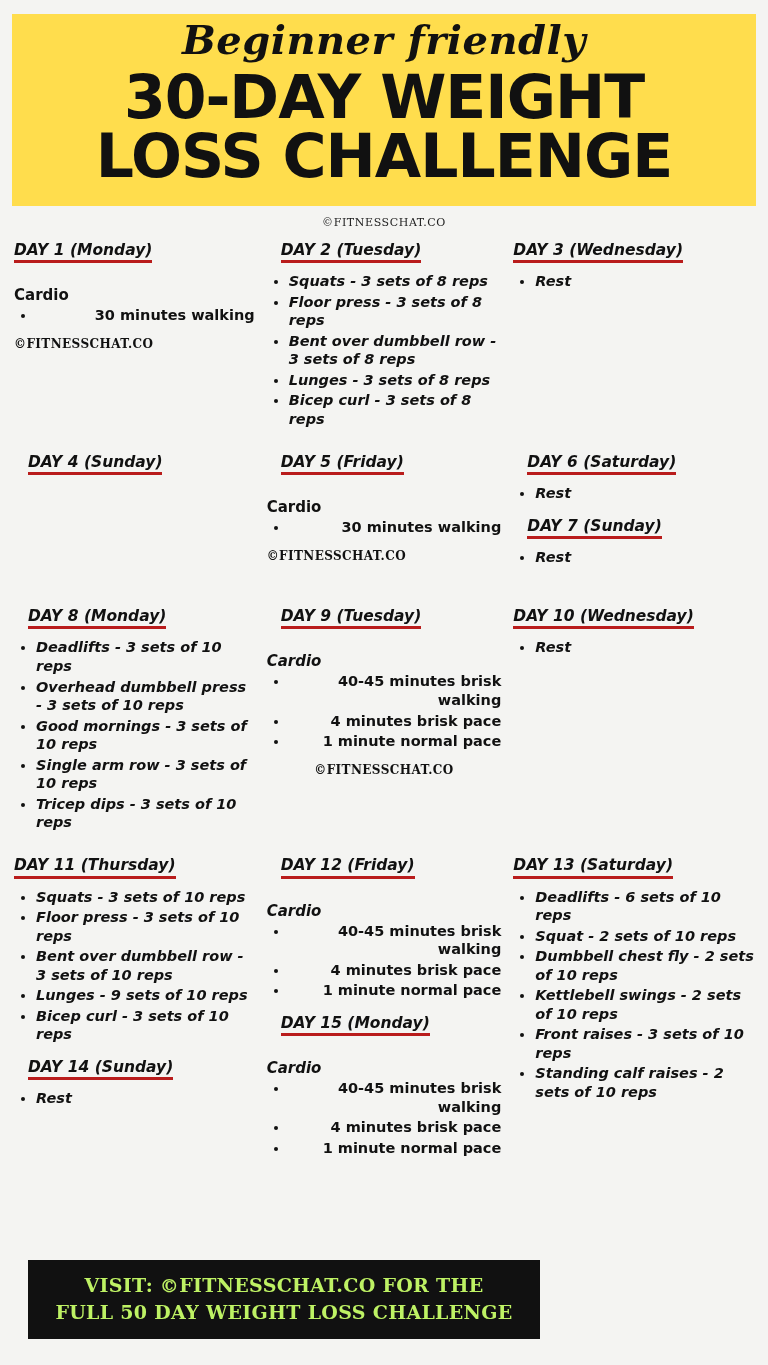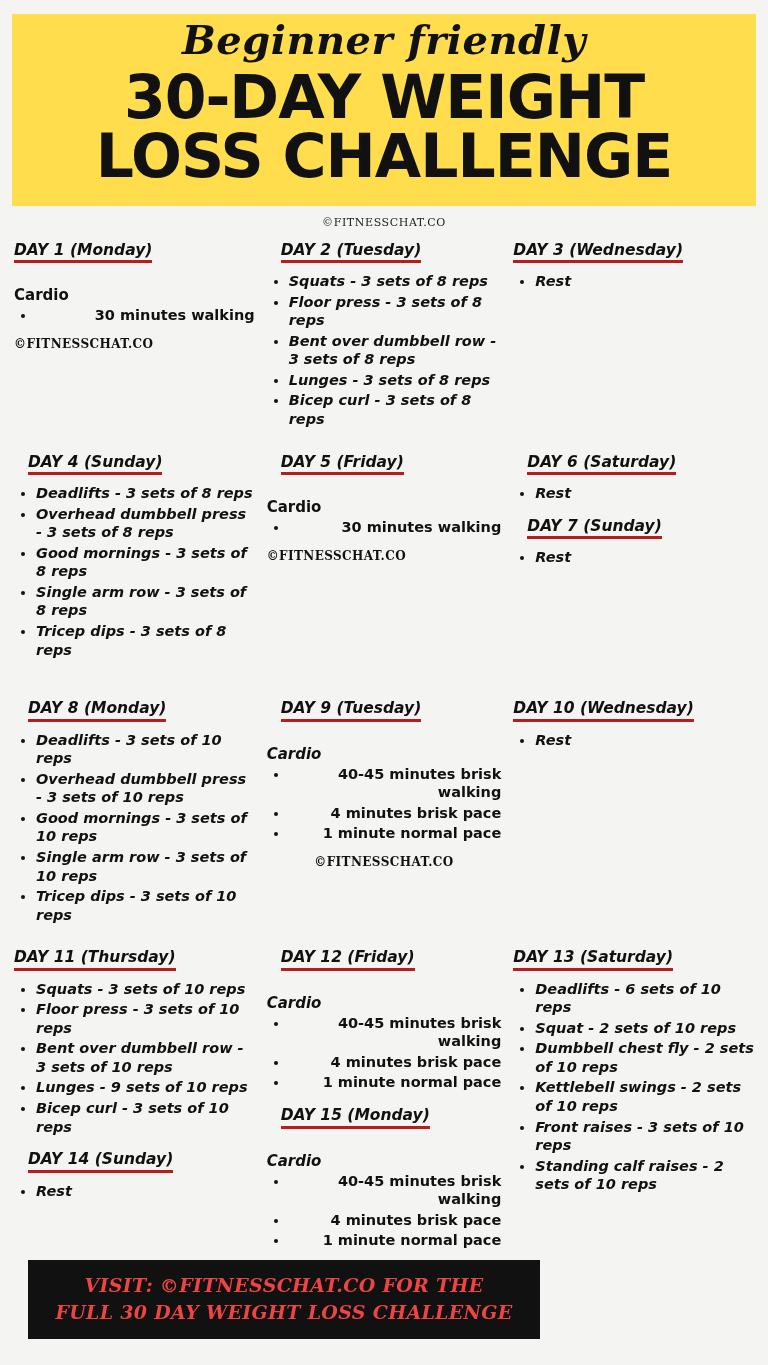--- a/index.html
+++ b/index.html
@@ -115,24 +115,23 @@
   }
   .mini-credit.center { text-align: center; }
 
   
   .footer {
     position: absolute;
     left: 28px;
     bottom: 26px;
     width: 512px;
     background: #111;
-    color: #ef4444;
+    color: #bef264;
     text-align: center;
     padding: 12px 10px;
-    font-style: italic;
   }
   .footer div {
     font-family: "DejaVu Serif", serif;
     font-weight: bold;
     font-size: 19px;
     line-height: 1.45;
     letter-spacing: 0.3px;
   }
 
   .spacer-sm { height: 10px; }
@@ -187,27 +186,20 @@
       </div>
     </div>
   </div>
 
   <div class="spacer-sm"></div>
 
   <div class="row">
     <div class="col c1">
       <div class="day-block">
         <div class="day-title center-ish">DAY 4 (Sunday)</div>
-        <ul class="items">
-          <li>Deadlifts - 3 sets of 8 reps</li>
-          <li>Overhead dumbbell press - 3 sets of 8 reps</li>
-          <li>Good mornings - 3 sets of 8 reps</li>
-          <li>Single arm row - 3 sets of 8 reps</li>
-          <li>Tricep dips - 3 sets of 8 reps</li>
-        </ul>
       </div>
     </div>
 
     <div class="col c2">
       <div class="day-block">
         <div class="day-title center-ish">DAY 5 (Friday)</div>
         <div class="subhead plain">Cardio</div>
         <ul class="items upright">
           <li>30 minutes walking</li>
         </ul>
@@ -325,14 +317,14 @@
           <li>Standing calf raises - 2 sets of 10 reps</li>
         </ul>
       </div>
     </div>
   </div>
 
 </div>
 
 <div class="footer">
   <div>VISIT: ©FITNESSCHAT.CO FOR THE</div>
-  <div>FULL 30 DAY WEIGHT LOSS CHALLENGE</div>
+  <div>FULL 50 DAY WEIGHT LOSS CHALLENGE</div>
 </div>
 
 </body></html>

